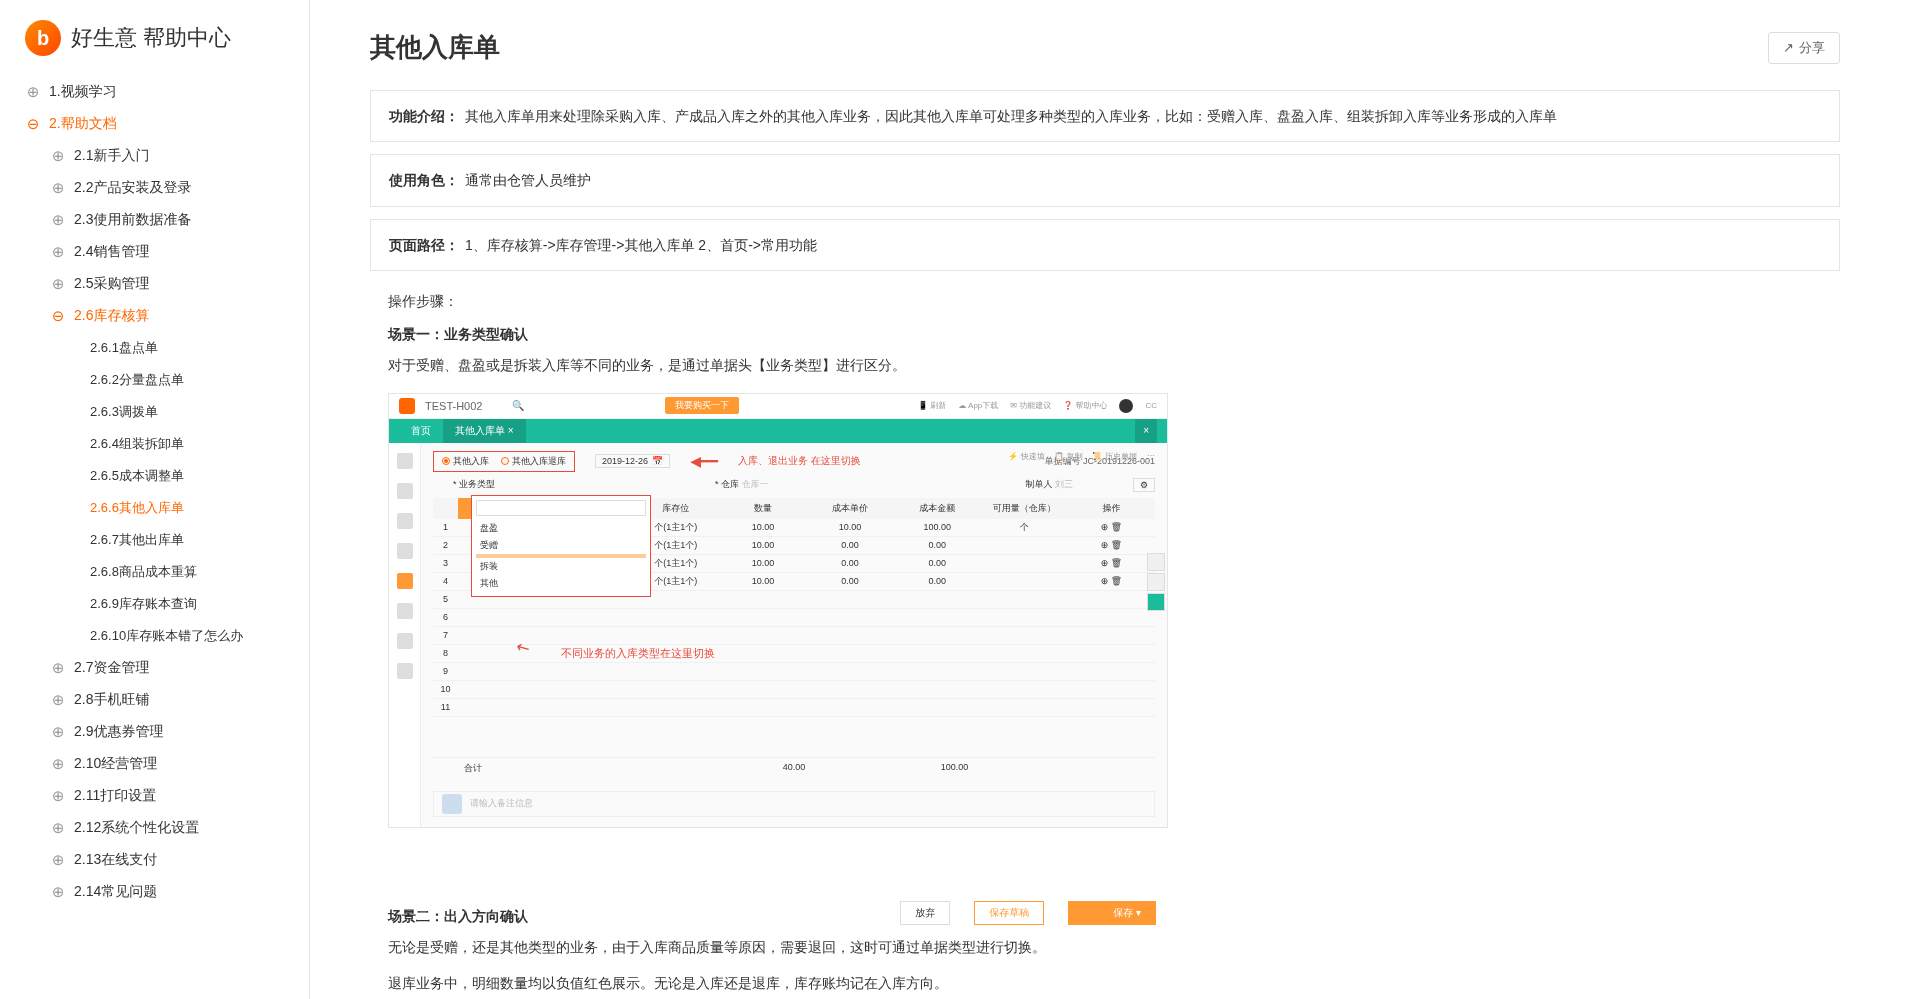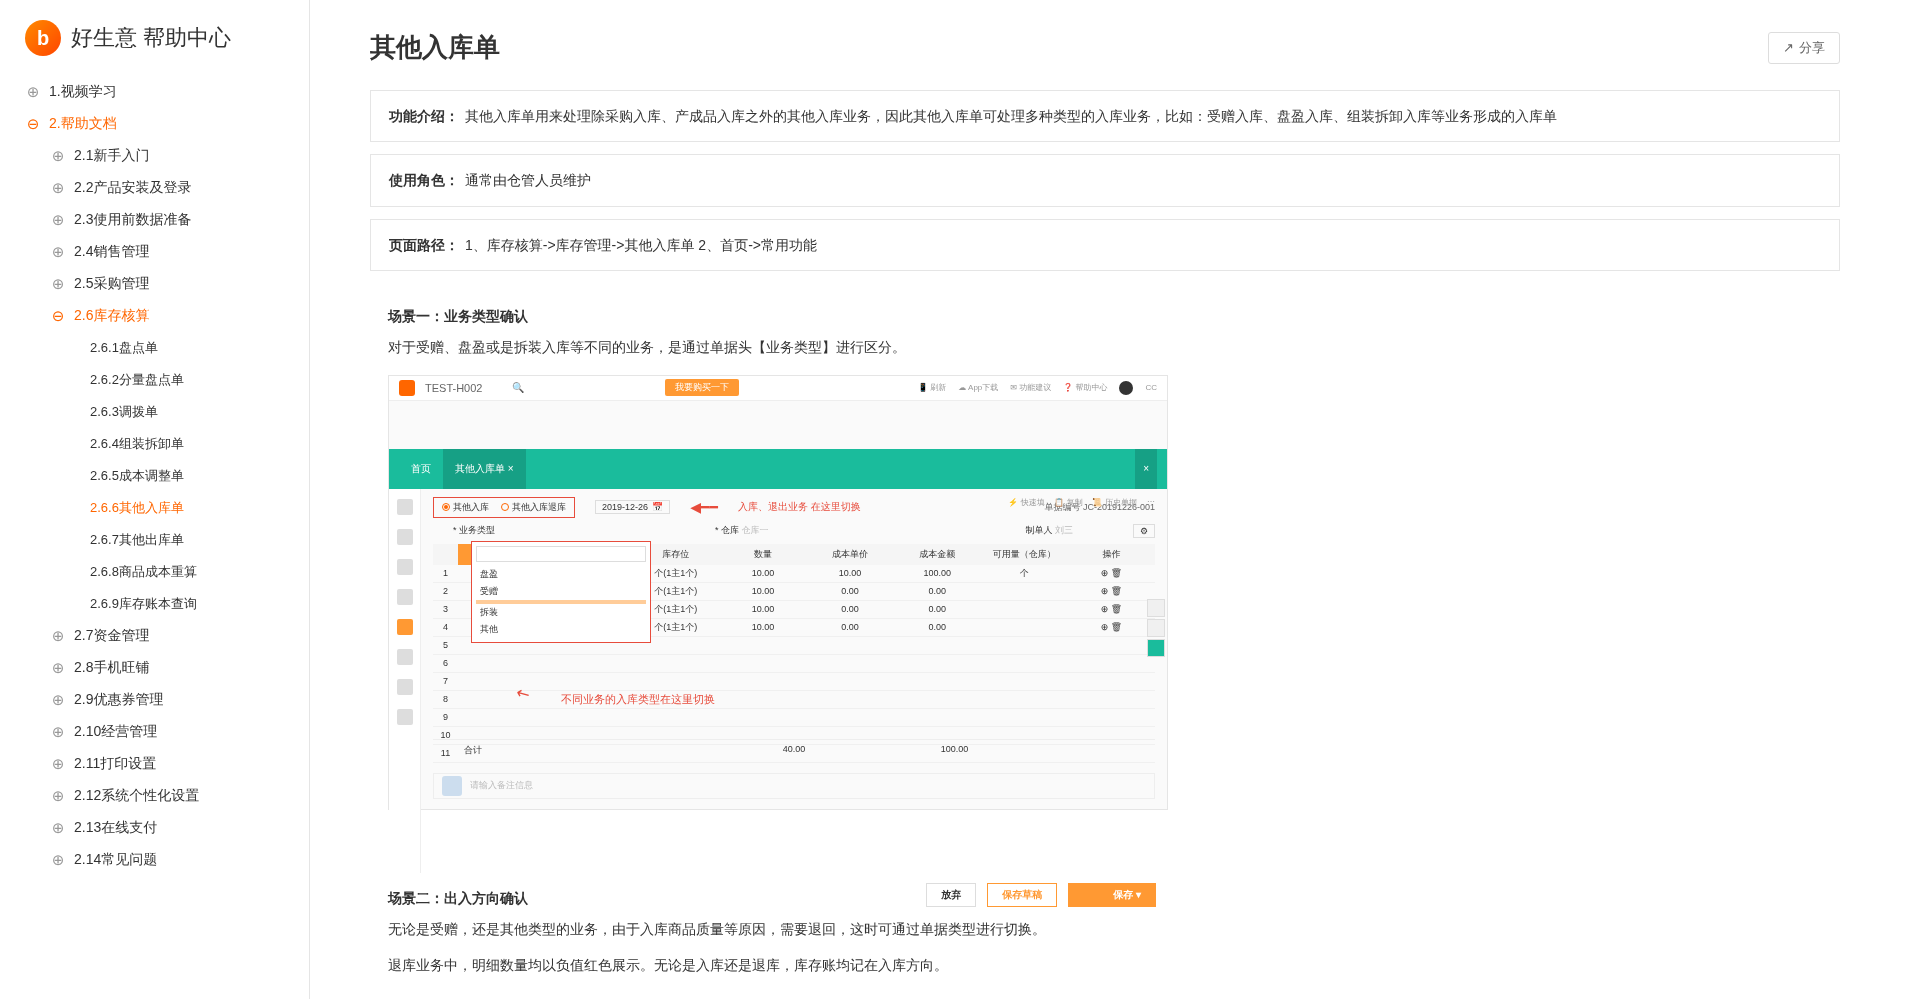--- a/index.html
+++ b/index.html
@@ -33,21 +33,21 @@
 .step-label { margin-bottom: 15px; }
 .scene-title { font-weight: 600; margin: 15px 0 10px 0; }
 .scene-text { margin-bottom: 12px; line-height: 1.7; }
 .screenshot { border: 1px solid #e5e5e5; margin: 15px 0 25px 0; background: #fafafa; position: relative; width: 780px; height: 435px; font-size: 10px; }
 .ss-topbar { background: #fff; height: 25px; display: flex; align-items: center; padding: 0 10px; border-bottom: 1px solid #eee; }
 .ss-logo { width: 16px; height: 16px; background: #ff6600; border-radius: 3px; margin-right: 10px; }
 .ss-test { color: #666; font-size: 11px; }
 .ss-orange-btn { background: #ff9933; color: #fff; padding: 2px 10px; border-radius: 2px; margin-left: 140px; font-size: 9px; }
 .ss-top-right { margin-left: auto; display: flex; gap: 12px; color: #999; font-size: 8px; align-items: center; }
 .ss-avatar { width: 14px; height: 14px; background: #333; border-radius: 50%; }
-.ss-tabs { background: #1abc9c; height: 40px; display: flex; align-items: center; padding: 0 10px; color: #fff; margin-top: 48px; }
+.ss-tabs { background: #1abc9c; height: 24px; display: flex; align-items: center; padding: 0 10px; color: #fff; }
 .ss-tab { padding: 0 12px; font-size: 10px; height: 100%; display: flex; align-items: center; }
 .ss-tab.dark { background: #16a085; }
 .ss-close { margin-left: auto; background: #16a085; padding: 0 8px; height: 100%; display: flex; align-items: center; }
 .ss-body { display: flex; height: calc(100% - 49px); }
 .ss-leftnav { width: 32px; background: #fff; border-right: 1px solid #eee; display: flex; flex-direction: column; align-items: center; padding-top: 10px; gap: 14px; }
 .ss-lefticon { width: 16px; height: 16px; background: #ddd; border-radius: 2px; }
 .ss-lefticon.active { background: #ff9933; }
 .ss-content { flex: 1; padding: 8px 12px; position: relative; }
 .ss-row1 { display: flex; align-items: center; gap: 20px; margin-bottom: 6px; }
 .ss-redbox1 { border: 1.5px solid #e74c3c; padding: 3px 8px; display: flex; gap: 12px; font-size: 9px; }
@@ -68,21 +68,21 @@
 .ss-th > div, .ss-tr > div { flex: 1; padding: 4px 6px; text-align: center; }
 .ss-th > div:first-child, .ss-tr > div:first-child { flex: 0 0 25px; }
 .ss-tr { display: flex; border-bottom: 1px solid #f0f0f0; font-size: 9px; height: 18px; align-items: center; }
 .ss-orange-head { background: #ff9933; color: #fff; }
 .ss-arrow2 { position: absolute; left: 95px; top: 195px; color: #e74c3c; font-size: 16px; transform: rotate(-30deg); }
 .ss-red-text2 { position: absolute; left: 140px; top: 203px; color: #e74c3c; font-size: 11px; }
 .ss-footer-row { position: absolute; bottom: 48px; left: 44px; right: 12px; display: flex; font-size: 9px; padding: 4px 0; border-top: 1px solid #eee; }
 .ss-footer-row > div { flex: 1; text-align: center; }
 .ss-remark { position: absolute; bottom: 10px; left: 44px; right: 12px; border: 1px solid #eee; height: 26px; display: flex; align-items: center; padding: 0 8px; color: #bbb; font-size: 9px; }
 .ss-remark-icon { width: 20px; height: 20px; background: #cde; border-radius: 3px; margin-right: 8px; }
-.ss-buttons { position: absolute; right: 12px; bottom: -32px; display: flex; gap: 11px; font-weight: bold; }
+.ss-buttons { position: absolute; right: 12px; bottom: -32px; display: flex; gap: 24px; }
 .wrapper-ss { padding-bottom: 40px; }
 .ss-btn { border: 1px solid #ddd; padding: 4px 14px; font-size: 10px; background: #fff; }
 .ss-btn.orange-o { border-color: #ff9933; color: #ff9933; }
 .ss-btn.orange { background: #ff9933; color: #fff; border-color: #ff9933; padding-left: 44px; }
 .ss-toolbar-right { position: absolute; right: 12px; top: 8px; display: flex; gap: 10px; font-size: 8px; color: #999; }
 .ss-sidetools { position: absolute; right: 0; top: 110px; width: 20px; display: flex; flex-direction: column; gap: 2px; }
 .ss-sidetool { width: 18px; height: 18px; background: #f0f0f0; border: 1px solid #ddd; }
 .ss-sidetool.teal { background: #1abc9c; }
 </style>
 </head>
@@ -147,20 +147,23 @@
         </div>
       <div class="nav-item l3">
           <span>2.6.7其他出库单</span>
         </div>
       <div class="nav-item l3">
           <span>2.6.8商品成本重算</span>
         </div>
       <div class="nav-item l3">
           <span>2.6.9库存账本查询</span>
         </div>
+      <div class="nav-item l3">
+          <span>2.6.10库存账本错了怎么办</span>
+        </div>
       <div class="nav-item l2">
           <span class="nav-icon plus"></span>
           <span>2.7资金管理</span>
         </div>
       <div class="nav-item l2">
           <span class="nav-icon plus"></span>
           <span>2.8手机旺铺</span>
         </div>
       <div class="nav-item l2">
           <span class="nav-icon plus"></span>
@@ -202,20 +205,21 @@
       <span class="info-label">功能介绍：</span><span>其他入库单用来处理除采购入库、产成品入库之外的其他入库业务，因此其他入库单可处理多种类型的入库业务，比如：受赠入库、盘盈入库、组装拆卸入库等业务形成的入库单</span>
     </div>
     <div class="info-box">
       <span class="info-label">使用角色：</span><span>通常由仓管人员维护</span>
     </div>
     <div class="info-box">
       <span class="info-label">页面路径：</span><span>1、库存核算-&gt;库存管理-&gt;其他入库单 2、首页-&gt;常用功能</span>
     </div>
 
     <div class="content">
+      <div class="step-label">操作步骤：</div>
       <div class="scene-title">场景一：业务类型确认</div>
       <div class="scene-text">对于受赠、盘盈或是拆装入库等不同的业务，是通过单据头【业务类型】进行区分。</div>
 
       <div class="wrapper-ss" style="position:relative; width:780px;">
       <div class="screenshot">
         <div class="ss-topbar">
           <div class="ss-logo"></div>
           <span class="ss-test">TEST-H002</span>
           <span style="margin-left:30px; color:#ccc;">🔍</span>
           <span class="ss-orange-btn">我要购买一下</span>

